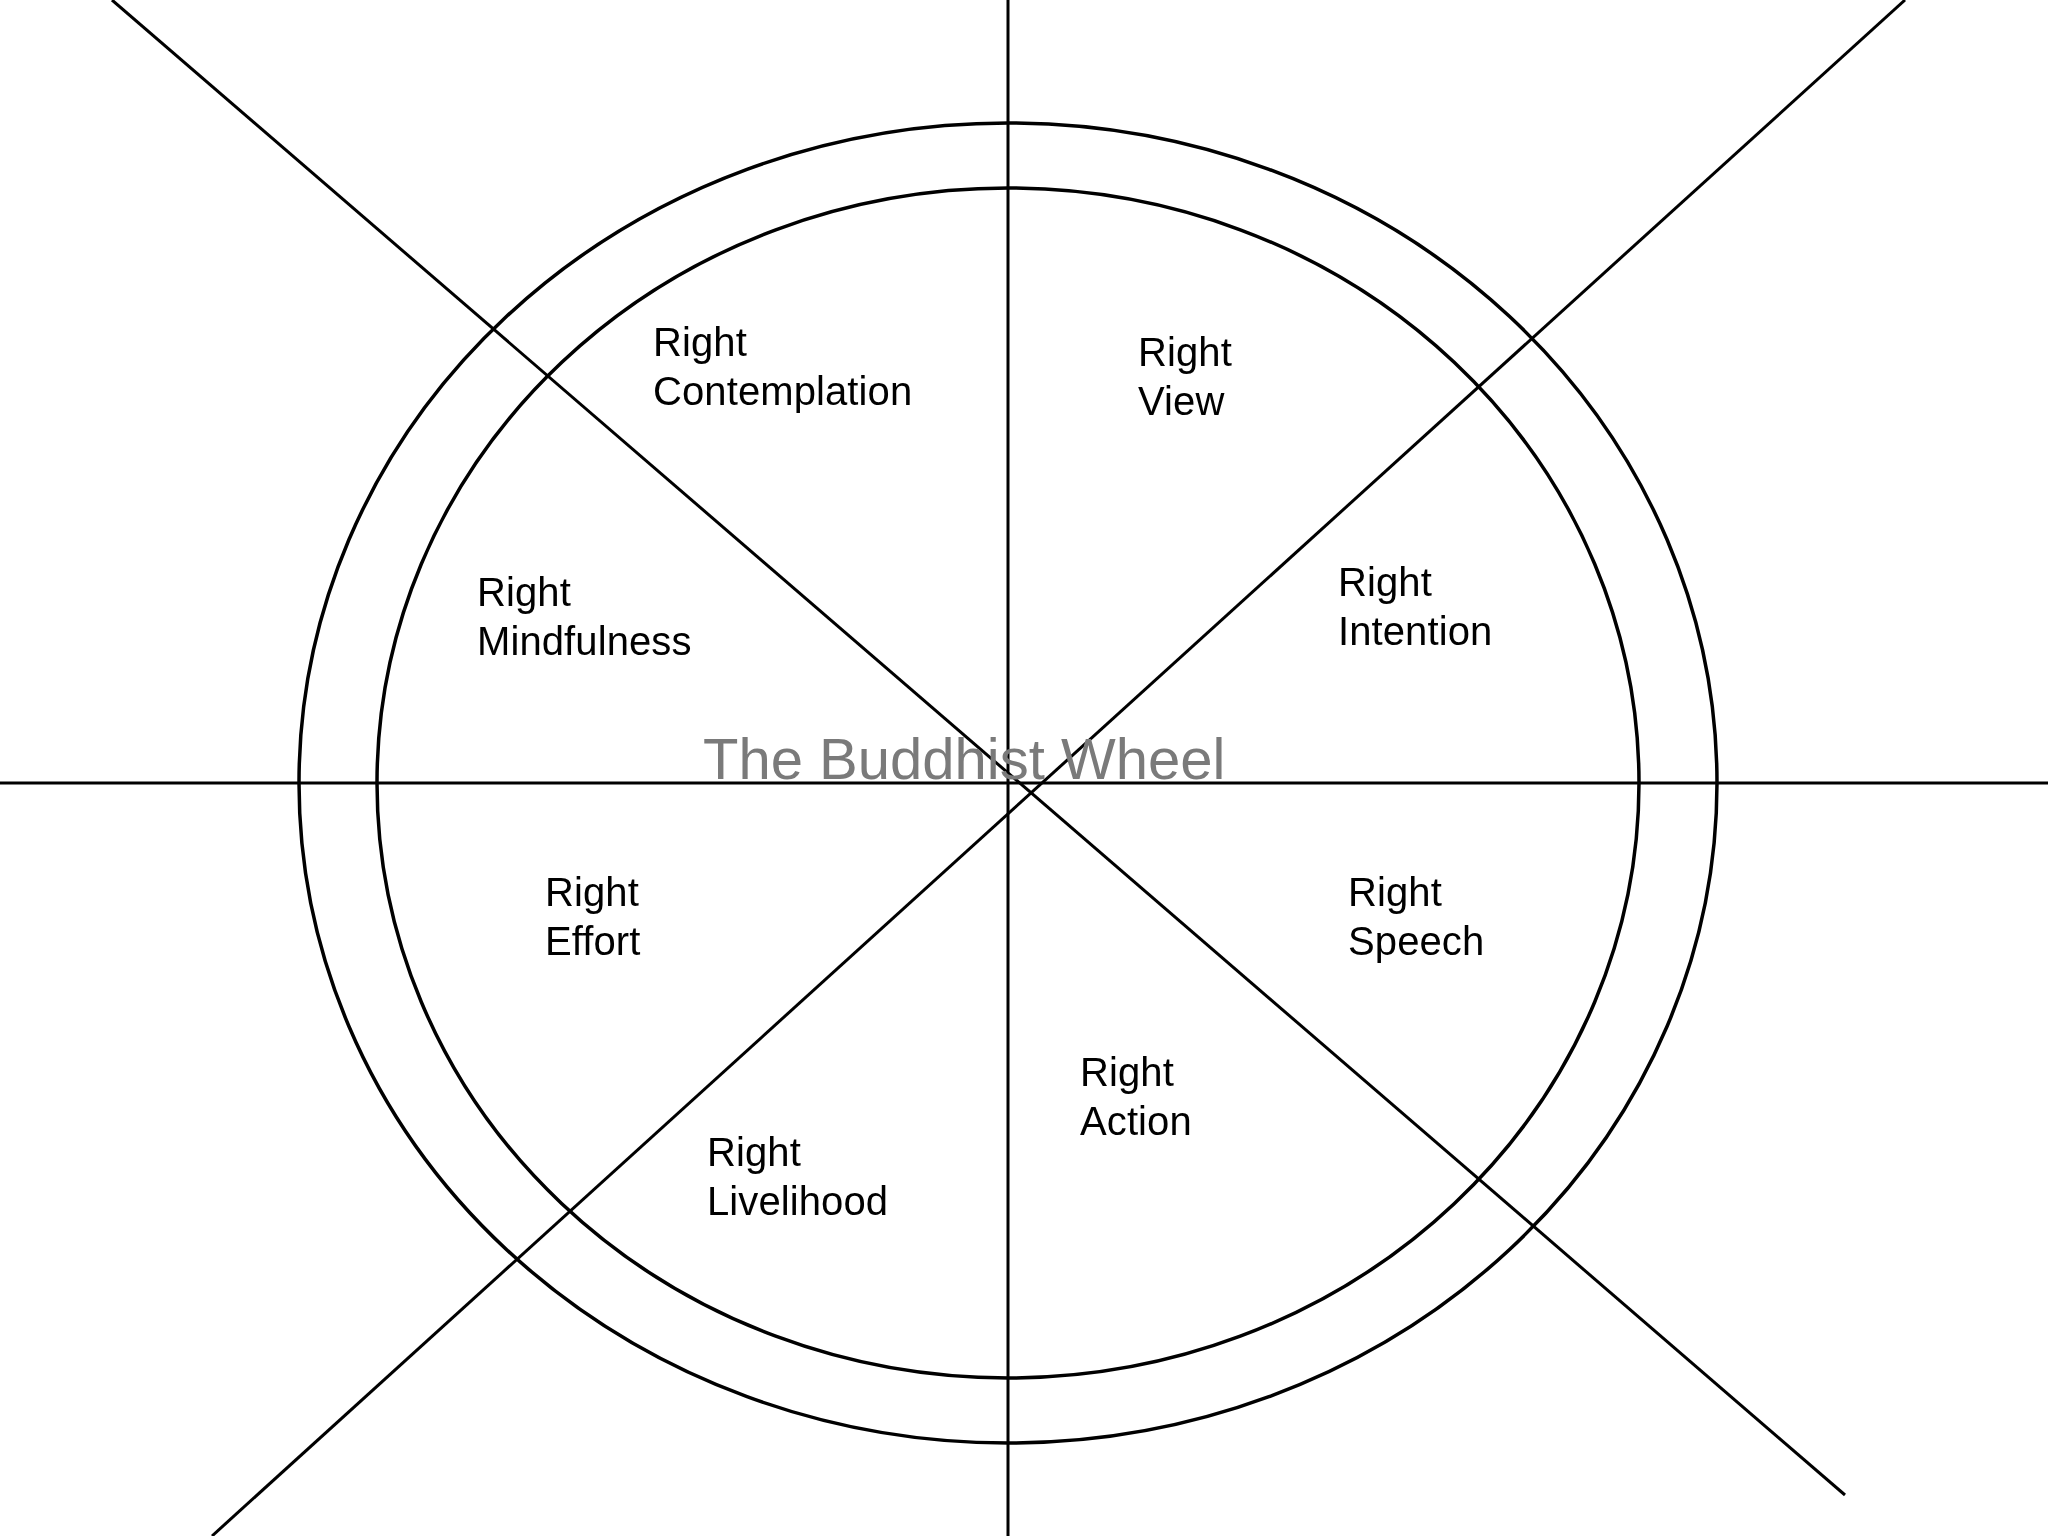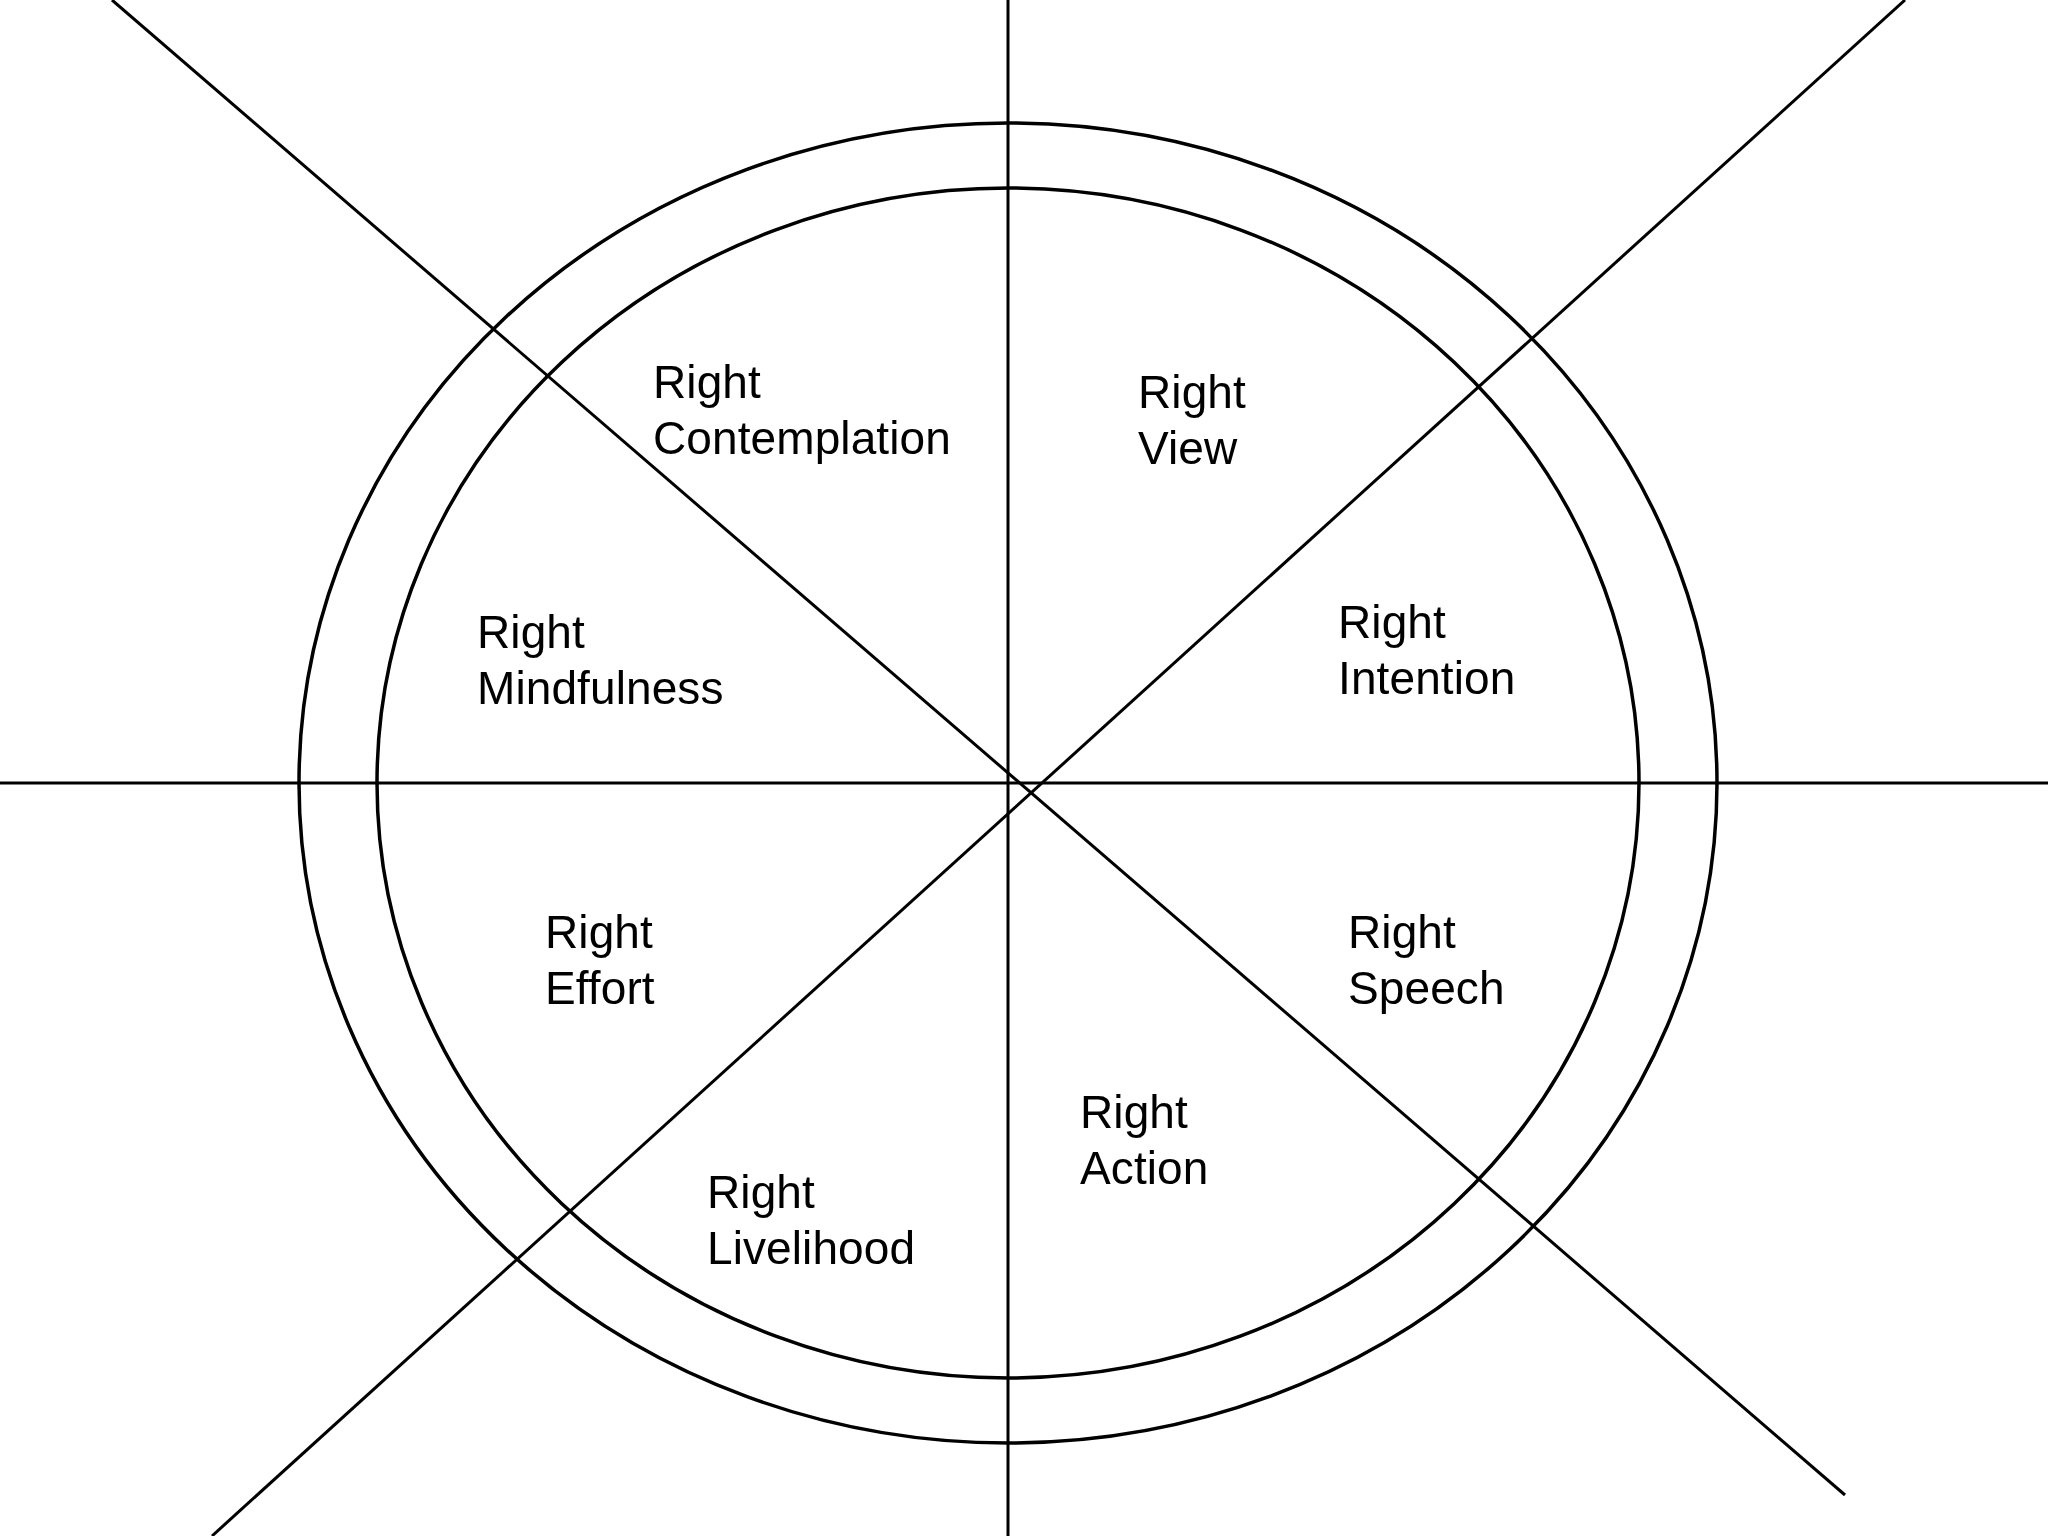--- a/index.html
+++ b/index.html
@@ -30,27 +30,26 @@
     fill: none;
   }
   .wheel-ring {
     stroke: #000000;
     stroke-width: 3.5;
     fill: none;
   }
   .spoke-label {
     position: absolute;
     color: #000000;
-    font-size: 46px;
+    font-size: 40px;
     line-height: 1.22;
     font-weight: 400;
     white-space: pre-line;
     letter-spacing: 0.1px;
     user-select: none;
-    margin-top: 36px;
   }
   .center-title {
     position: absolute;
     color: #7a7a7a;
     font-size: 58px;
     line-height: 1.1;
     font-weight: 400;
     white-space: nowrap;
     user-select: none;
   }
@@ -68,20 +67,21 @@
 
     <line class="spoke-line" x1="0" y1="783" x2="2048" y2="783"></line>
 
     <line class="spoke-line" x1="1008" y1="0" x2="1008" y2="1536"></line>
 
     <ellipse class="wheel-ring" cx="1008" cy="783" rx="709" ry="660"></ellipse>
 
     <ellipse class="wheel-ring" cx="1008" cy="783" rx="631" ry="595"></ellipse>
   </svg>
 
+  <div class="center-title" style="left:703px; top:727px;">The Buddhist Wheel</div>
 
   <div class="spoke-label" style="left:653px; top:318px;">Right
 Contemplation</div>
 
   <div class="spoke-label" style="left:1138px; top:328px;">Right
 View</div>
 
   <div class="spoke-label" style="left:477px; top:568px;">Right
 Mindfulness</div>
 

